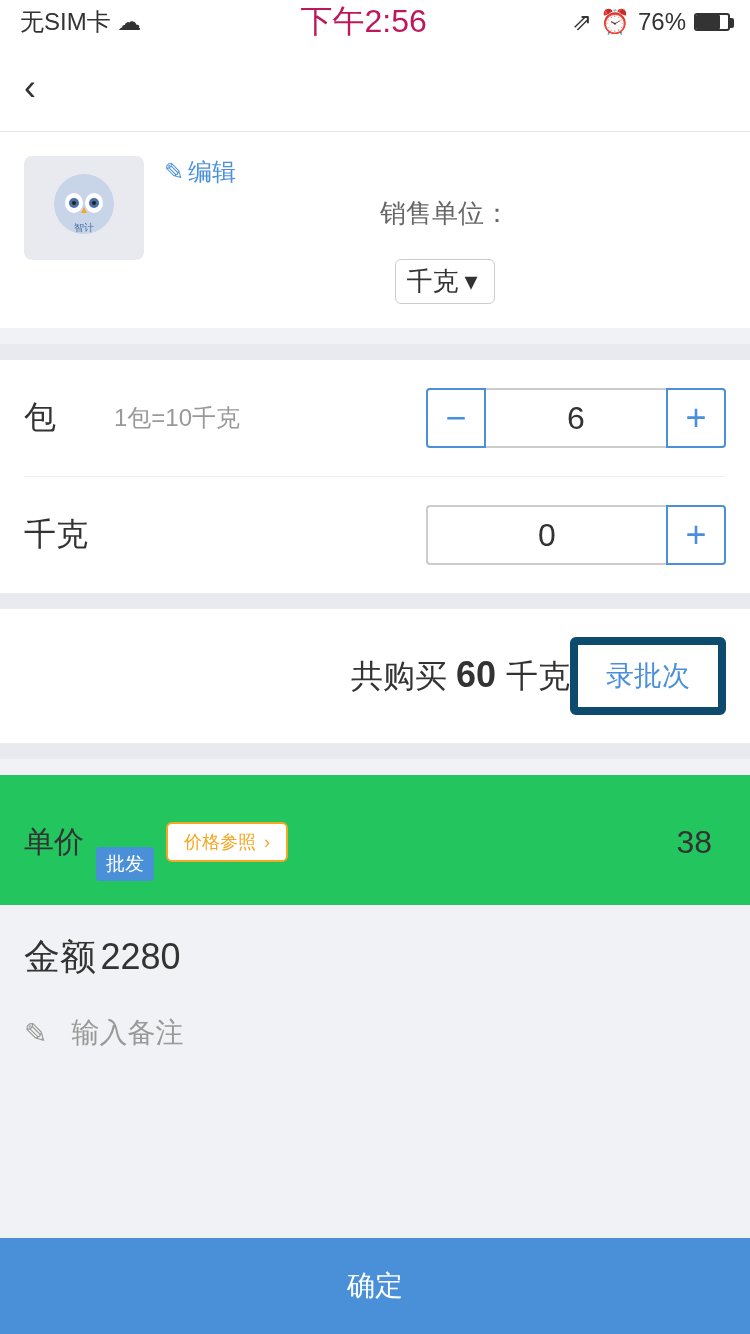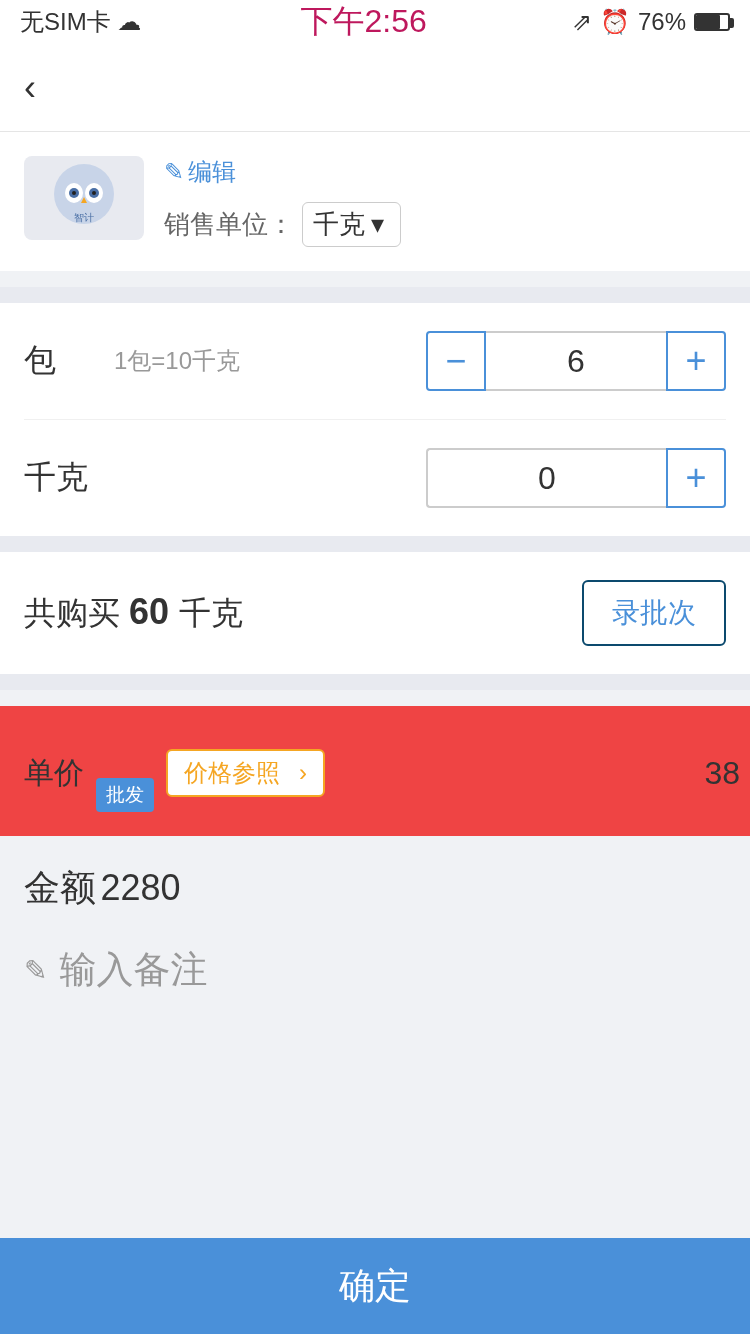--- a/index.html
+++ b/index.html
@@ -73,21 +73,21 @@
     .product-section {
       background: #fff;
       padding: 24px 24px;
       display: flex;
       align-items: flex-start;
       gap: 20px;
       margin-bottom: 16px;
     }
     .product-image {
       width: 120px;
-      height: 84px;
+      height: 104px;
       background: #e8eaf0;
       border-radius: 8px;
       display: flex;
       align-items: center;
       justify-content: center;
       flex-shrink: 0;
     }
     .product-image-inner {
       color: #8899aa;
       font-size: 40px;
@@ -113,24 +113,25 @@
       gap: 4px;
     }
     .product-stock {
       font-size: 26px;
       color: #666;
       margin-top: 12px;
     }
     .product-unit-row {
       display: flex;
       align-items: center;
-      gap: 8px;
-      margin-top: 14px;
+      gap: 28px;
+      margin-top: 8px;
       font-size: 26px;
       color: #666;
+      flex-direction: column;
     }
     .unit-select {
       border: 1px solid #ccc;
       border-radius: 6px;
       padding: 4px 16px 4px 10px;
       font-size: 26px;
       color: #333;
       background: #fff;
       display: flex;
       align-items: center;
@@ -222,46 +223,46 @@
       background: #fff;
       border-radius: 4px 0 0 4px;
     }
 
     
     .total-section {
       background: #fff;
       padding: 28px 24px;
       display: flex;
       align-items: center;
-      justify-content: space-between;
+      justify-content: flex-end;
       margin-bottom: 0;
     }
     .total-text {
       font-size: 32px;
       color: #333;
     }
     .total-text span.highlight {
       font-size: 36px;
       font-weight: bold;
       color: #333;
     }
     .batch-btn {
-      border: 2px solid #0c4a6e;
+      border: 8px solid #0c4a6e;
       color: #4a90d9;
       font-size: 28px;
       padding: 12px 28px;
       border-radius: 6px;
       background: #fff;
       cursor: pointer;
     }
 
     
     .price-section {
-      background: #ef4444;
-      padding: 28px 10px 24px 24px;
+      background: #22c55e;
+      padding: 28px 38px 24px 24px;
       margin-top: 16px;
       display: flex;
       align-items: center;
       justify-content: space-between;
     }
     .price-left {
       display: flex;
       align-items: center;
       gap: 12px;
     }
@@ -273,27 +274,27 @@
       background: #4a90d9;
       color: #fff;
       font-size: 19px;
       padding: 4px 10px;
       border-radius: 4px;
       margin-top: 44px;
     }
     .price-ref-btn {
       border: 2px solid #f5a623;
       color: #f5a623;
-      font-size: 24px;
+      font-size: 18px;
       padding: 6px 16px;
       border-radius: 6px;
       background: #fff;
       display: flex;
       align-items: center;
-      gap: 19px;
+      gap: 8px;
       cursor: pointer;
     }
     .price-value {
       font-size: 32px;
       color: #333;
       font-weight: 400;
     }
 
     
     .amount-section {
@@ -314,22 +315,23 @@
       align-items: center;
       gap: 12px;
       padding: 16px 0 24px 0;
       background: #f0f2f5;
     }
     .remark-icon {
       color: #999;
       font-size: 28px;
     }
     .remark-text {
-      font-size: 37px;
+      font-size: 28px;
       color: #999;
+      margin-left: 12px;
     }
 
     
     .empty-area {
       background: #f0f2f5;
       height: 300px;
     }
 
     
     .confirm-bar {
@@ -338,21 +340,21 @@
       left: 0;
       width: 750px;
       height: 96px;
       background: #4a90d9;
       display: flex;
       align-items: center;
       justify-content: center;
       cursor: pointer;
     }
     .confirm-text {
-      font-size: 36px;
+      font-size: 28px;
       color: #fff;
       font-weight: 500;
     }
   </style>
 </head>
 <body>
 
 <div class="status-bar">
   <div class="status-left">
     <span>无SIM卡 ☁</span>

